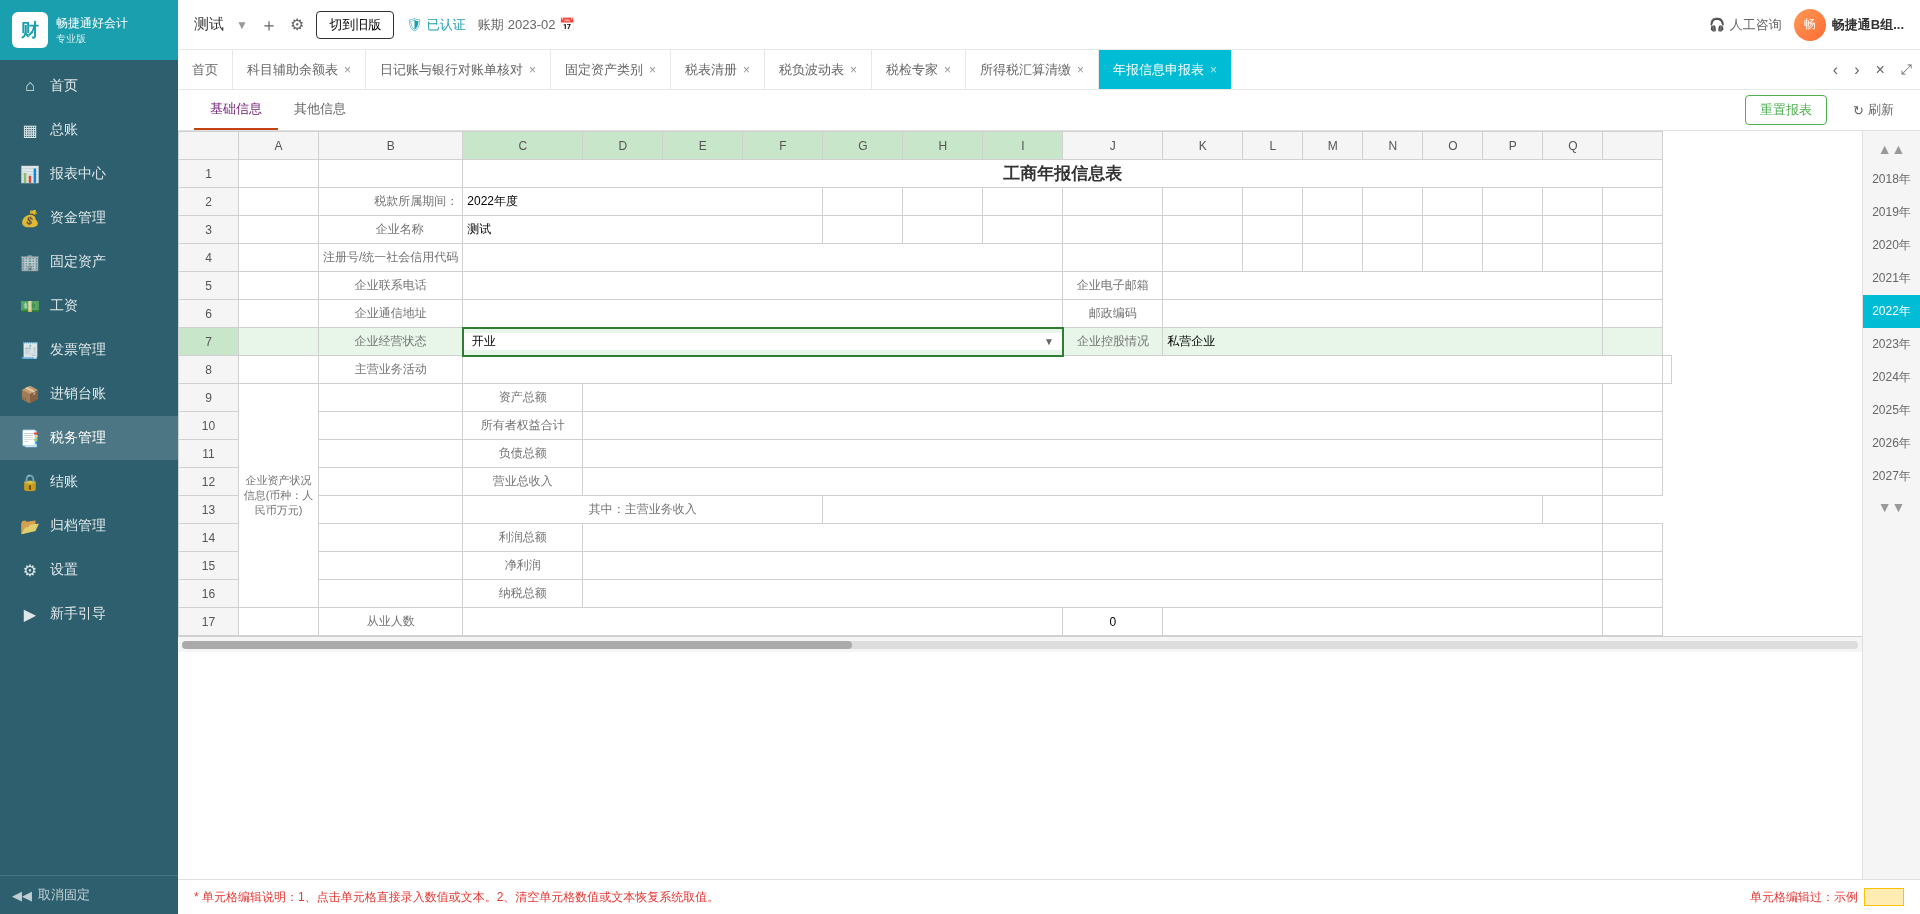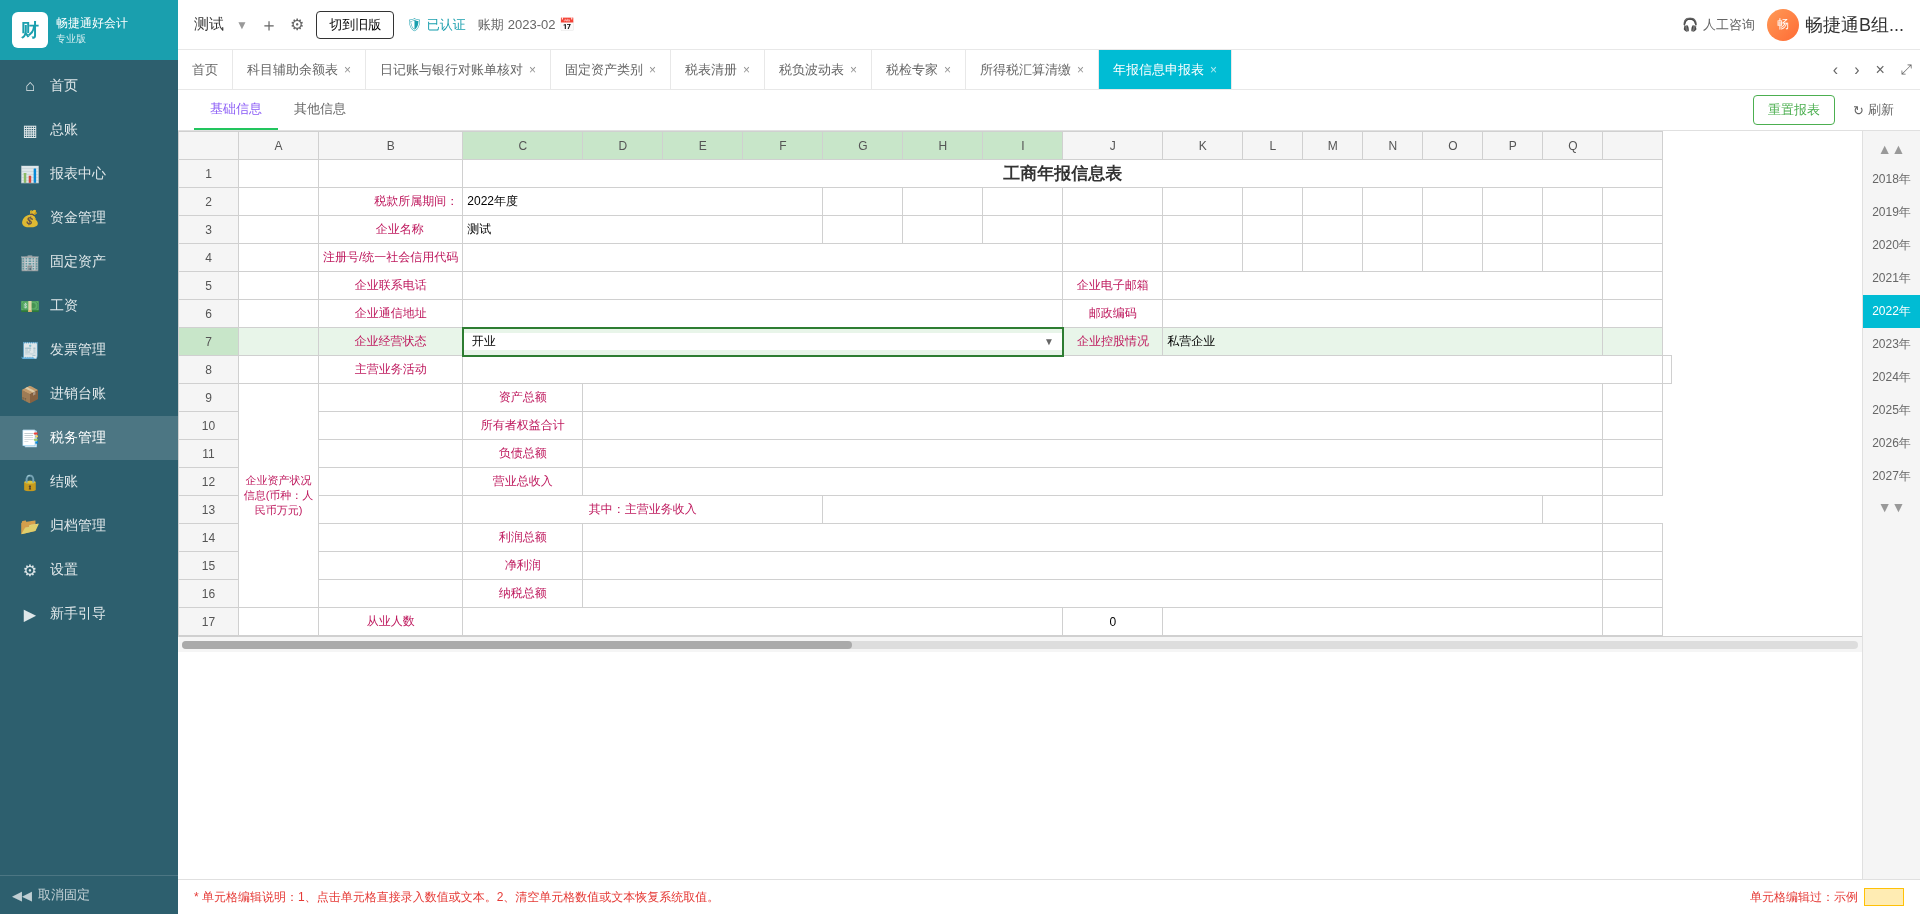--- a/index.html
+++ b/index.html
@@ -89,21 +89,21 @@
     .topbar-period { color: #666; font-size: 13px; display: flex; align-items: center; gap: 4px; }
     .topbar-spacer { flex: 1; }
     .topbar-service { display: flex; align-items: center; gap: 4px; color: #666; font-size: 13px; cursor: pointer; }
     .topbar-user { display: flex; align-items: center; gap: 6px; cursor: pointer; }
     .topbar-avatar {
       width: 32px; height: 32px; border-radius: 50%;
       background: linear-gradient(135deg, #ff9a56, #ff6b35);
       display: flex; align-items: center; justify-content: center;
       color: white; font-size: 12px;
     }
-    .topbar-username { font-size: 18px; color: #333; }
+    .topbar-username { font-size: 13px; color: #333; font-weight: bold; }
 
     
     .tabbar {
       background: white;
       height: 40px;
       display: flex;
       align-items: stretch;
       border-bottom: 1px solid #e8e8e8;
       overflow: hidden;
     }
@@ -155,22 +155,22 @@
       border-bottom: 1px solid #e0e0e0;
     }
     .sub-tabs { display: flex; gap: 0; }
     .sub-tab {
       padding: 10px 16px;
       font-size: 13px;
       cursor: pointer;
       color: #666;
       border-bottom: 2px solid transparent;
     }
-    .sub-tab.active { color: #8b5cf6; border-bottom: 2px solid #22c55e; }
-    .sub-tab-actions { display: flex; gap: 8px; align-items: center; }
+    .sub-tab.active { color: #701a75; border-bottom: 2px solid #c2410c; }
+    .sub-tab-actions { display: flex; gap: 16px; align-items: center; }
     .btn-reset {
       border: 1px solid #4caf50;
       color: #4caf50;
       background: white;
       padding: 5px 14px;
       border-radius: 4px;
       font-size: 13px;
       cursor: pointer;
     }
     .btn-refresh {
@@ -218,21 +218,21 @@
     .row-num {
       background: #f5f5f5;
       text-align: center;
       color: #555;
       width: 36px;
       position: sticky;
       left: 0;
       z-index: 1;
     }
     .row-num.active-row { background: #c8e6c9; }
-    .cell-label { color: #be185d; }
+    .cell-label { color: #737373; }
     .cell-active {
       border: 2px solid #2e7d32 !important;
       outline: none;
     }
     .cell-merge-title {
       text-align: center;
       font-size: 17px;
       font-weight: bold;
       color: #333;
     }

